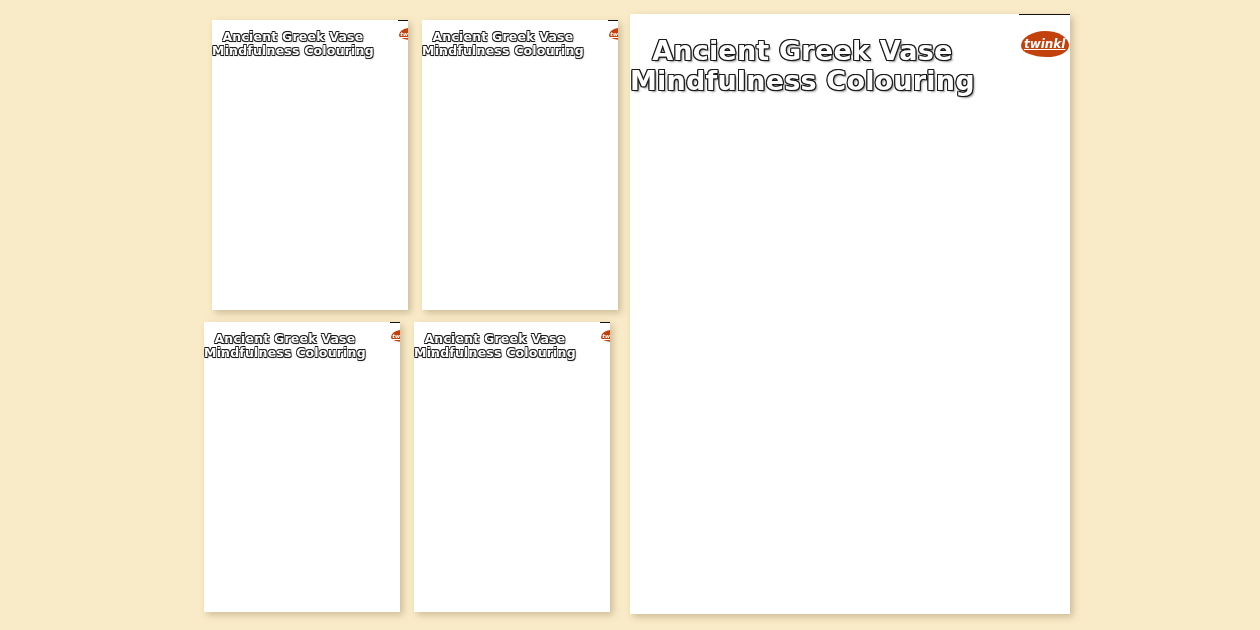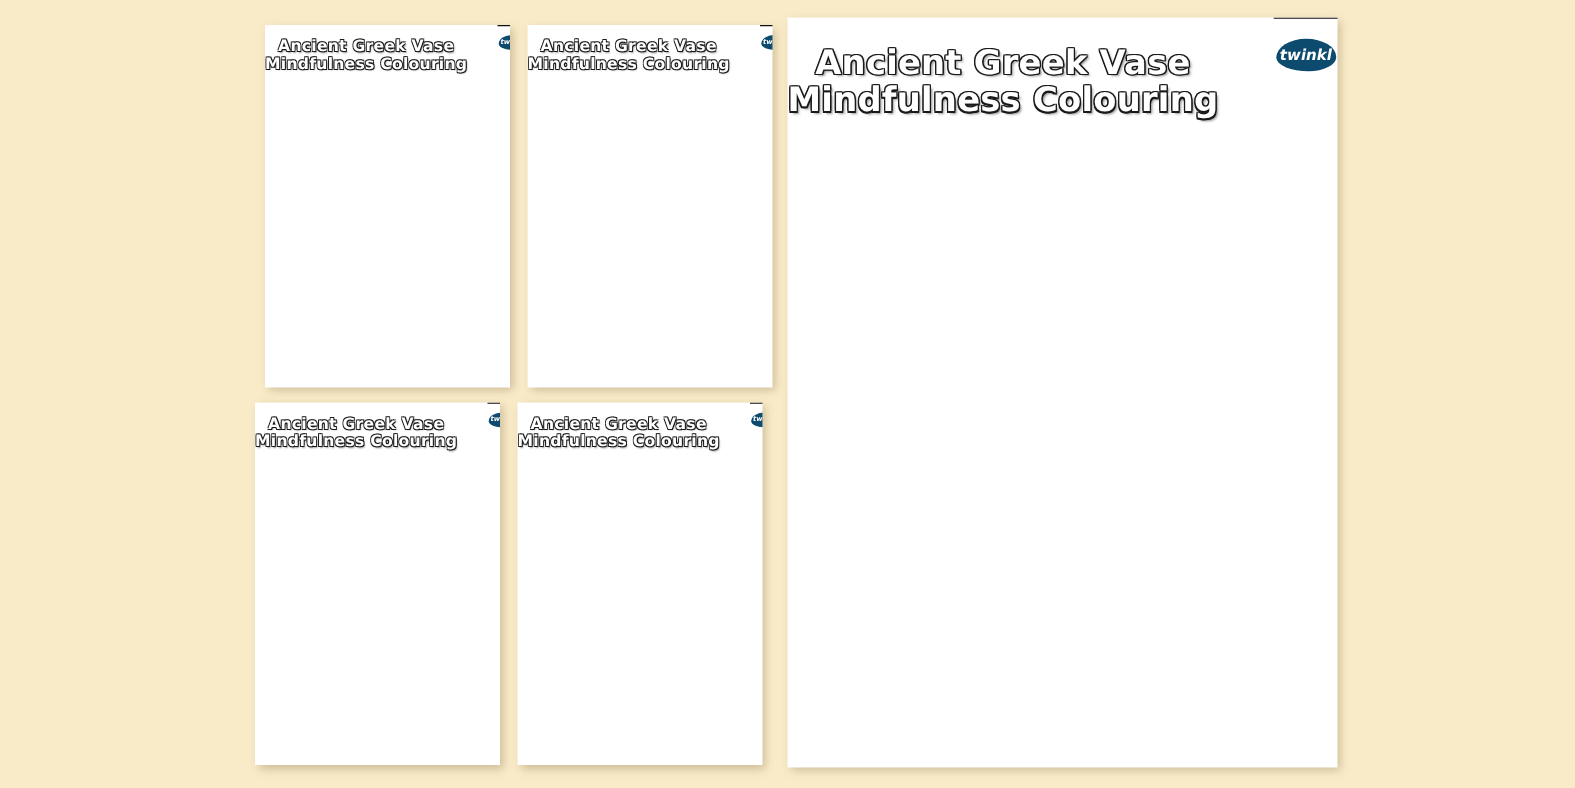--- a/index.html
+++ b/index.html
@@ -40,27 +40,28 @@
   .art svg{position:absolute;inset:0;width:100%;height:100%;}
 
   
   .foot{
     flex:0 0 auto;
     border-top:1px solid #111;
     display:flex;align-items:center;
     position:relative;
   }
   .tw-logo{
-    background:#0c4a6e;
+    background:#c2410c;
     border-radius:50% 50% 46% 54% / 58% 56% 44% 42%;
     color:#fff;
     display:flex;align-items:center;justify-content:center;
     font-style:italic;font-weight:bold;
     font-family:"DejaVu Sans", sans-serif;
     flex:0 0 auto;
+    text-decoration:underline;
   }
   .qr{
     background:
       repeating-linear-gradient(90deg,#111 0 2px,#fff 2px 4px),
       repeating-linear-gradient(0deg,#111 0 2px,#fff 2px 4px);
     background-blend-mode:difference;
     border:1px solid #fff;
     flex:0 0 auto;
   }
   .scan-txt{

